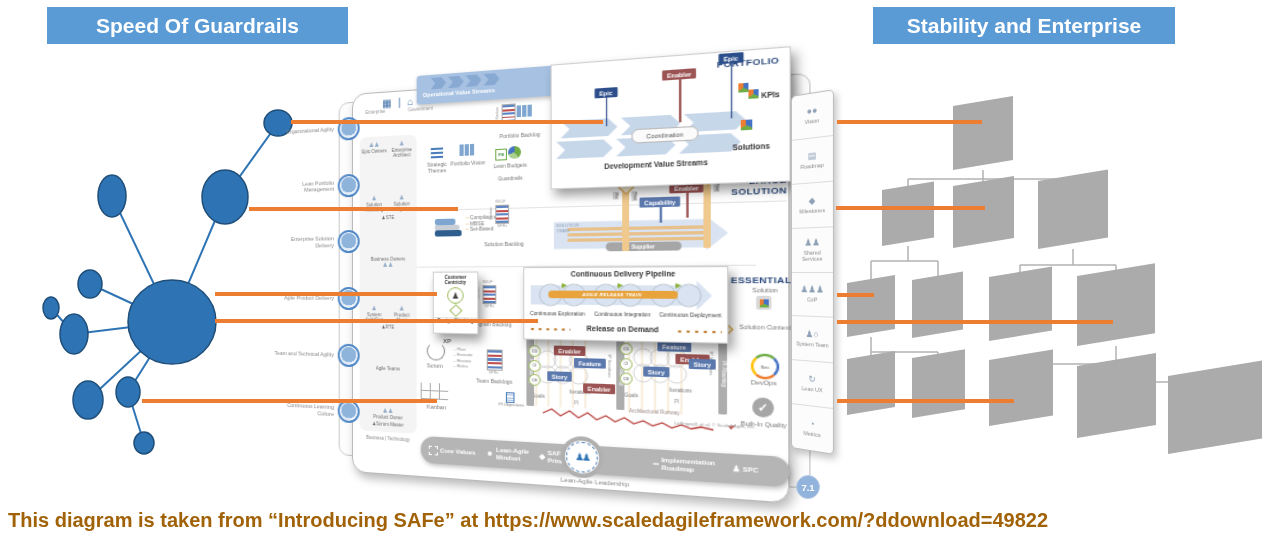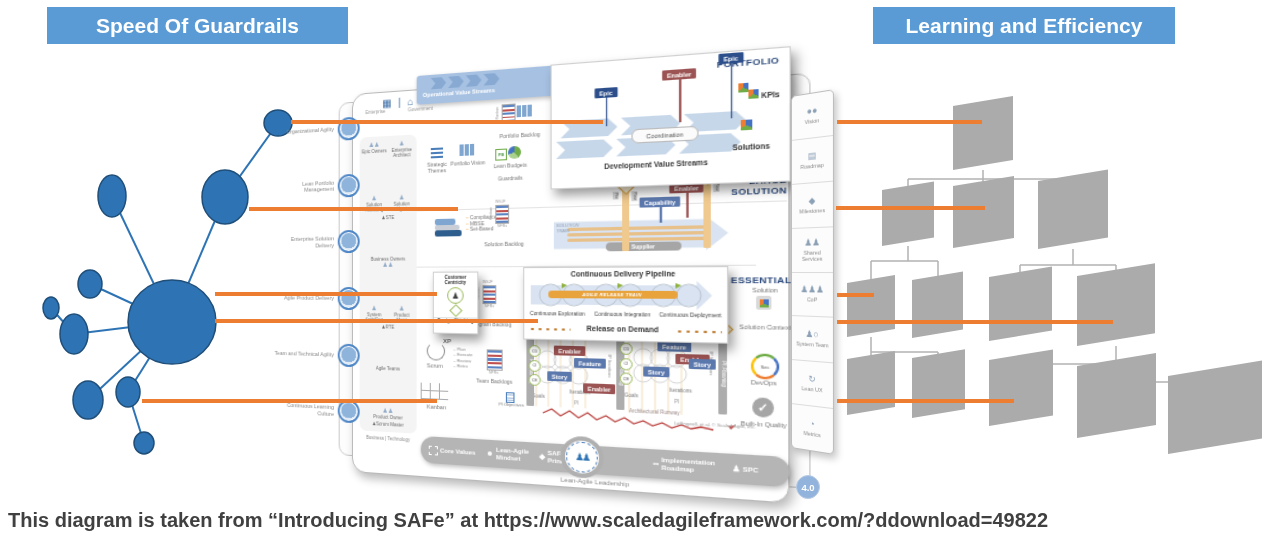--- a/index.html
+++ b/index.html
@@ -5,21 +5,21 @@
   html,body{margin:0;padding:0;}
   body{width:1285px;height:551px;position:relative;overflow:hidden;background:#fff;
        font-family:"Liberation Sans", sans-serif;}
   
   .banner{position:absolute;height:37px;background:#5B9BD5;color:#fff;font-weight:bold;
           font-size:21px;display:flex;align-items:center;justify-content:center;z-index:20;}
   .banner-left{left:47px;top:7px;width:301px;}
   .banner-right{left:873px;top:7px;width:302px;}
   
   .caption{position:absolute;left:8px;top:509px;width:1272px;font-weight:bold;font-size:20px;
-           color:#404040;z-index:20;white-space:nowrap;}
+           color:#a16207;z-index:20;white-space:nowrap;}
   
   #bg-svg{position:absolute;left:0;top:0;z-index:1;}
   #connector-svg{position:absolute;left:0;top:0;z-index:40;pointer-events:none;}
   
   .safe-wrap{position:absolute;left:352px;top:94px;width:390px;height:376px;z-index:10;
              transform:perspective(800px) rotateY(-17deg);transform-origin:0% 50%;}
   .card{position:absolute;left:0;top:0;width:390px;height:376px;background:#fff;
         border:1.5px solid #B9B9B9;border-radius:14px;box-shadow:3px 5px 10px rgba(0,0,0,.28);}
   .back-card{position:absolute;background:#FDFDFD;border:1.5px solid #C6C6C6;border-radius:10px;}
   .bc-left{left:-14px;top:8px;width:32px;height:352px;}
@@ -222,21 +222,21 @@
       <polygon points="1077,276 1155,263.13 1155,333.13 1077,346" fill="#ABABAB"></polygon>
       <polygon points="847,359 895,351.08 895,407.08 847,415" fill="#ABABAB"></polygon>
       <polygon points="912,358 965,349.255 965,409.255 912,418" fill="#ABABAB"></polygon>
       <polygon points="989,360 1053,349.44 1053,415.44 989,426" fill="#ABABAB"></polygon>
       <polygon points="1077,366 1156,352.965 1156,424.965 1077,438" fill="#ABABAB"></polygon>
       <polygon points="1168,376 1262,360.49 1262,438.49 1168,454" fill="#ABABAB"></polygon>
     </g>
 </svg>
 
 <div class="banner banner-left">Speed Of Guardrails</div>
-<div class="banner banner-right">Learning and Efficiency</div>
+<div class="banner banner-right">Stability and Enterprise</div>
 
 <div class="safe-wrap">
   <div class="back-card bc-left"></div>
   <div class="back-card bc-right"></div>
   <div class="card"></div>
 
   <div class="competencies">
 
       <div class="comp-row">
         <span class="comp-label">Organizational Agility</span>
@@ -598,21 +598,21 @@
       <span class="rp-glyph">↻</span>
       <span class="rp-label">Lean UX</span>
     </div>
 
     <div class="rp-item">
       <span class="rp-glyph">◔</span>
       <span class="rp-label">Metrics</span>
     </div>
   </div>
 
-<div class="badge51">4.0</div>
+<div class="badge51">7.1</div>
 
 <svg id="connector-svg" width="1285" height="551">
     <line x1="291" y1="122" x2="603" y2="122" stroke="#ED7D31" stroke-width="4"></line>
     <line x1="249" y1="209" x2="458" y2="209" stroke="#ED7D31" stroke-width="4"></line>
     <line x1="215" y1="294" x2="437" y2="294" stroke="#ED7D31" stroke-width="4"></line>
     <line x1="215" y1="321" x2="538" y2="321" stroke="#ED7D31" stroke-width="4"></line>
     <line x1="142" y1="401" x2="437" y2="401" stroke="#ED7D31" stroke-width="4"></line>
     <line x1="837" y1="122" x2="982" y2="122" stroke="#ED7D31" stroke-width="4"></line>
     <line x1="836" y1="208" x2="985" y2="208" stroke="#ED7D31" stroke-width="4"></line>
     <line x1="837" y1="295" x2="874" y2="295" stroke="#ED7D31" stroke-width="4"></line>

